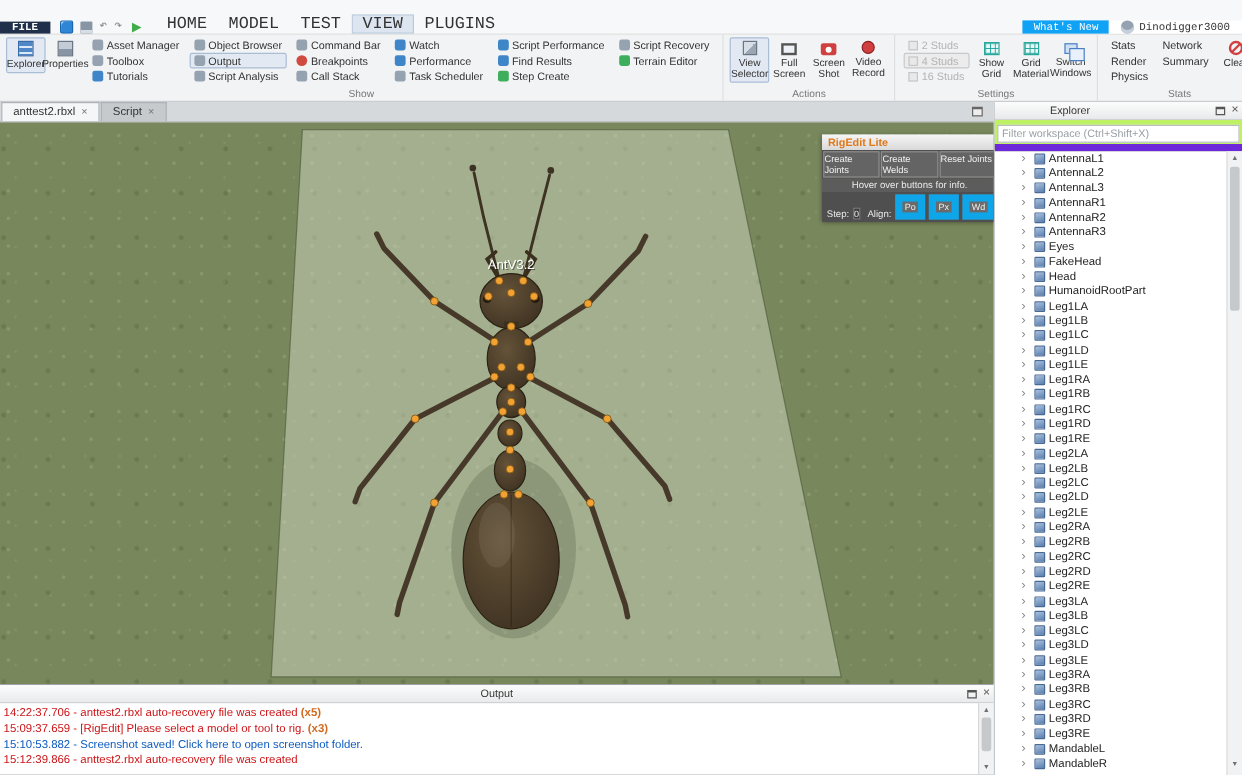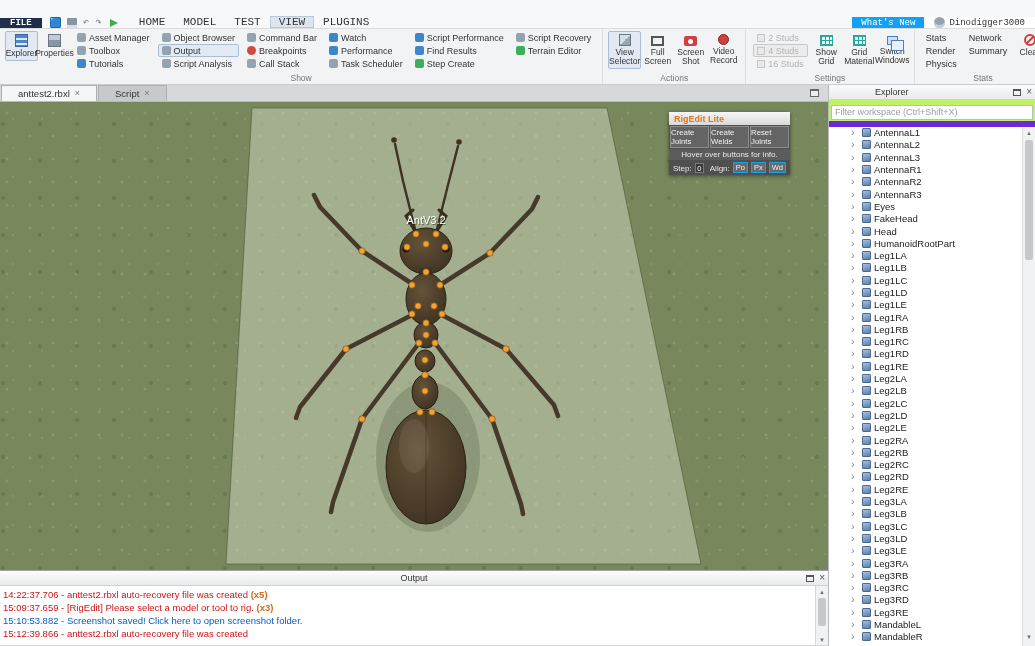--- a/index.html
+++ b/index.html
@@ -9,21 +9,21 @@
 
   
   .menubar { height:29px; background:#f7f8f9; border-bottom:1px solid #dcdcdc; display:flex; align-items:flex-end; font-size:9.5px; flex:none;font-family:Liberation Mono, monospace; }
   .file-btn { background:#20304a; color:#fff; padding:0 10px; display:flex; align-items:center; font-weight:bold; font-size:9px; cursor:default; }
   .qa-icons { display:flex; align-items:center; gap:6px; padding:0 8px; }
   .ic-waffle { width:11px; height:11px; border-radius:2px; background:#2f86d6; box-shadow:inset 0 0 0 1px #1d66ad, inset 3px 3px 0 -2px #bcd9f4; }
   .ic-save { width:10px; height:10px; background:#8795a5; border-radius:1px; box-shadow:inset 0 -3px 0 #d8dee6; }
   .ic-arrow { color:#8a8a8a; font-size:11px; line-height:1; }
   .ic-play { width:0; height:0; border-left:8px solid #3fae49; border-top:4.5px solid transparent; border-bottom:4.5px solid transparent; margin-left:2px; }
   .menu-items { display:flex; align-items:stretch; margin-left:4px; }
-  .menu-item { display:flex; align-items:center; padding:0 9px; font-size:11px; color:#333; }
+  .menu-item { display:flex; align-items:center; padding:0 9px; font-size:14px; color:#333; }
   .menu-item.active { background:#dde6f0; box-shadow:inset 0 0 0 1px #b9c9dc; }
   .mb-right { margin-left:auto; display:flex; align-items:stretch; }
   .whats-new { background:var(--accent,#10a2f5); color:#fff; display:flex; align-items:center; padding:0 9px; font-size:9px; }
   .user-chip { display:flex; align-items:center; gap:4px; padding:0 10px; background:#fff; }
   .avatar { width:11px; height:11px; border-radius:50%; background:#94a2b2; box-shadow:inset 0 -3px 0 #c6d0da; }
   .user-name { font-size:9px; color:#333; }
 
   
   .ribbon { height:56px; background:#f2f3f4; border-bottom:1px solid #c9ccd0; display:flex; flex:none; }
   .rgroup { position:relative; display:flex; align-items:flex-start; padding:2px 5px 12px 5px; border-right:1px solid #dddfe2; }
@@ -52,47 +52,47 @@
   .ic-clear { width:12px; height:12px; border:2px solid #d04040; border-radius:50%; position:relative; }
   .ic-clear::after { content:""; position:absolute; left:-1px; top:3px; width:10px; height:2px; background:#d04040; transform:rotate(-45deg); }
   .ic-stud { width:8px; height:8px; border:1px solid #c6c6c6; background:#e9e9e9; flex:none; }
 
   
   .main { flex:1; display:flex; min-height:0; }
   .workarea { width:828px; flex:none; display:flex; flex-direction:column; }
 
   
   .tabbar { height:17px; background:#d6d9dc; display:flex; align-items:flex-end; padding-left:1px; border-bottom:1px solid #b7bbbf; position:relative; flex:none; }
-  .doc-tab { height:16px; display:flex; align-items:center; gap:5px; padding:0 16px; font-size:9.5px; background:#c7cacd; border:1px solid #aeb2b6; border-bottom:none; margin-right:1px; color:#333; }
+  .doc-tab { height:16px; display:flex; align-items:center; gap:5px; padding:0 9px; font-size:9.5px; background:#c7cacd; border:1px solid #aeb2b6; border-bottom:none; margin-right:1px; color:#333; }
   .doc-tab.active { background:#f5f6f7; }
   .tab-close { color:#777; font-size:9px; line-height:1; }
   .tabbar-float { position:absolute; right:9px; top:4px; width:9px; height:8px; border:1px solid #666; border-top:2px solid #666; background:#eee; }
 
   
   .viewport { height:468px; position:relative; overflow:hidden; flex:none;
     background-color:#78875c;
     background-image:
       radial-gradient(170% 135% at 50% 40%, rgba(255,255,255,0) 52%, rgba(25,35,15,.38) 100%),
       radial-gradient(3px 3px at 7px 11px, rgba(230,235,210,.16) 40%, transparent 60%),
       radial-gradient(2px 2px at 19px 5px, rgba(40,55,25,.28) 40%, transparent 60%),
       radial-gradient(2px 2px at 13px 17px, rgba(215,225,195,.12) 40%, transparent 60%),
       radial-gradient(4px 4px at 3px 22px, rgba(45,60,28,.18) 40%, transparent 60%);
     background-size:100% 100%, 23px 23px, 17px 17px, 29px 29px, 37px 37px; }
   .scene-svg { position:absolute; left:0; top:0; }
   .jdot { fill:var(--joint-orange,#f2a135); stroke:#7d5510; stroke-width:.7; }
 
   
-  .rigedit { position:absolute; top:10px; left:669px; width:121px; box-shadow:0 1px 4px rgba(0,0,0,.45); font-size:8.5px; }
+  .rigedit { position:absolute; top:10px; left:685px; width:146px; box-shadow:0 1px 4px rgba(0,0,0,.45); font-size:8.5px; }
   .re-title { height:13px; background:linear-gradient(#f6f6f6,#d9d9d9); color:#e07818; font-weight:bold; display:flex; align-items:center; padding:0 5px; font-size:9px; }
   .re-btnrow { display:flex; background:#4f4f4f; padding:1px; gap:1px; }
   .re-btn { flex:1; background:#646464; border:1px solid #8d8d8d; color:#f2f2f2; padding:1px 0; font-size:7.8px; }
   .re-info { background:#5c5c5c; color:#e8e8e8; text-align:center; padding:1px 0; font-size:8px; }
   .re-bottom { display:flex; align-items:flex-end; background:#4f4f4f; padding:2px 4px; gap:3px; color:#e8e8e8; font-size:8px; }
   .re-step-input { width:30px; height:10px; background:#3a3a3a; border:1px solid #7a7a7a; color:#eee; text-align:center; font-size:7.5px; line-height:9px; }
-  .re-align-btn { background:#6a6a6a; border:1px solid #0ea5e9; color:#eee; padding:0 2px; font-size:7.5px; line-height:9px; }
+  .re-align-btn { background:#6a6a6a; border:6px solid #0ea5e9; color:#eee; padding:0 2px; font-size:7.5px; line-height:9px; }
   .re-spacer { flex:1; }
 
   
   .panel-header { height:15px; background:linear-gradient(#fcfcfc,#e9eaec); border-bottom:1px solid #cfd2d5; display:flex; align-items:center; font-size:9px; color:#333; position:relative; flex:none; }
   .panel-title-center { flex:1; text-align:center; }
   .panel-title-left { padding-left:46px; }
   .panel-icons { position:absolute; right:3px; top:0; bottom:0; display:flex; align-items:center; gap:5px; color:#555; }
   .float-ic { width:8px; height:7px; border:1px solid #555; border-top:2px solid #555; display:inline-block; }
   .close-ic { font-size:10px; line-height:1; color:#555; }
 

